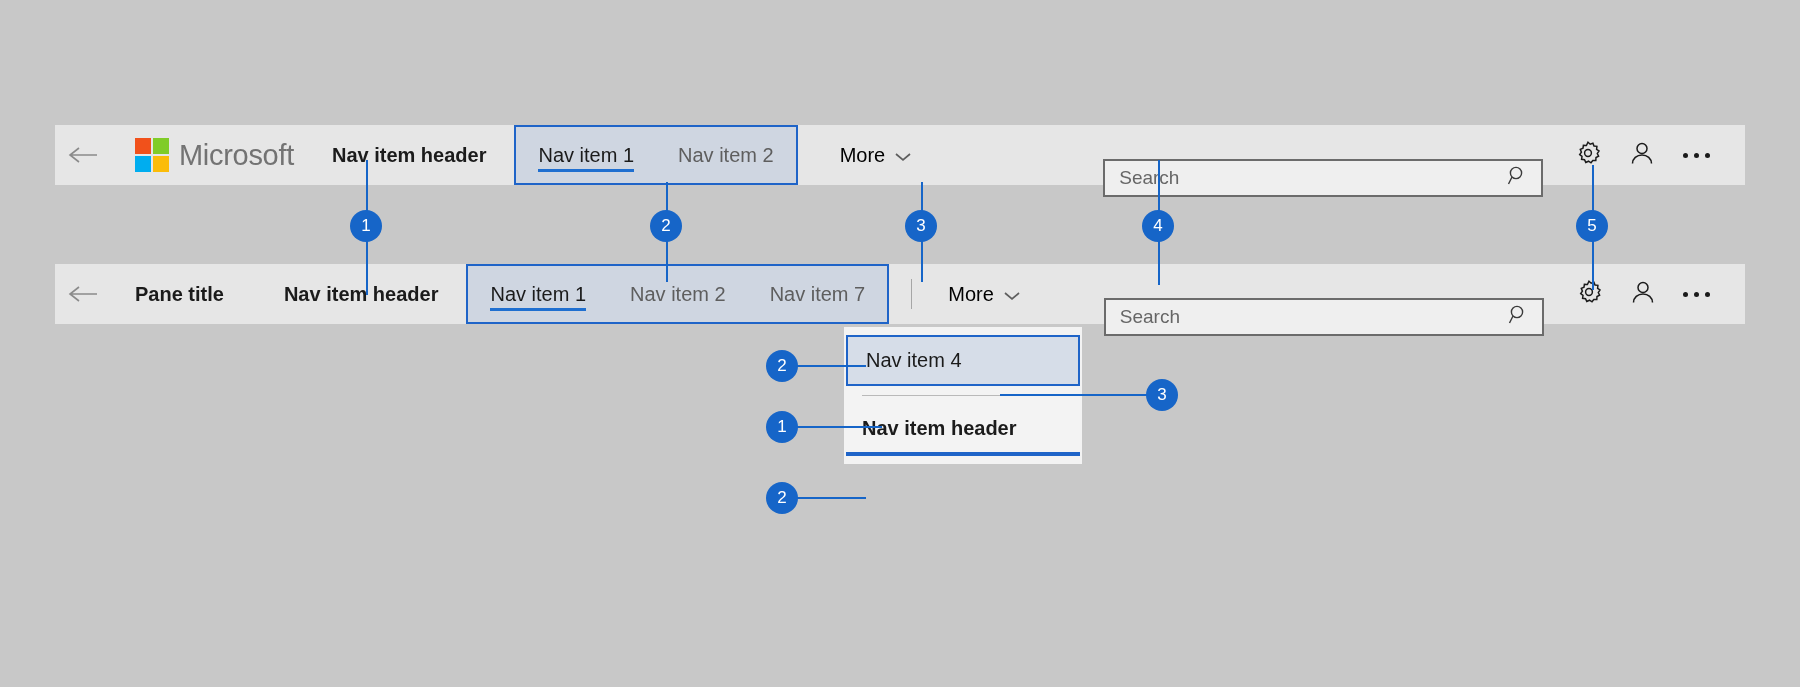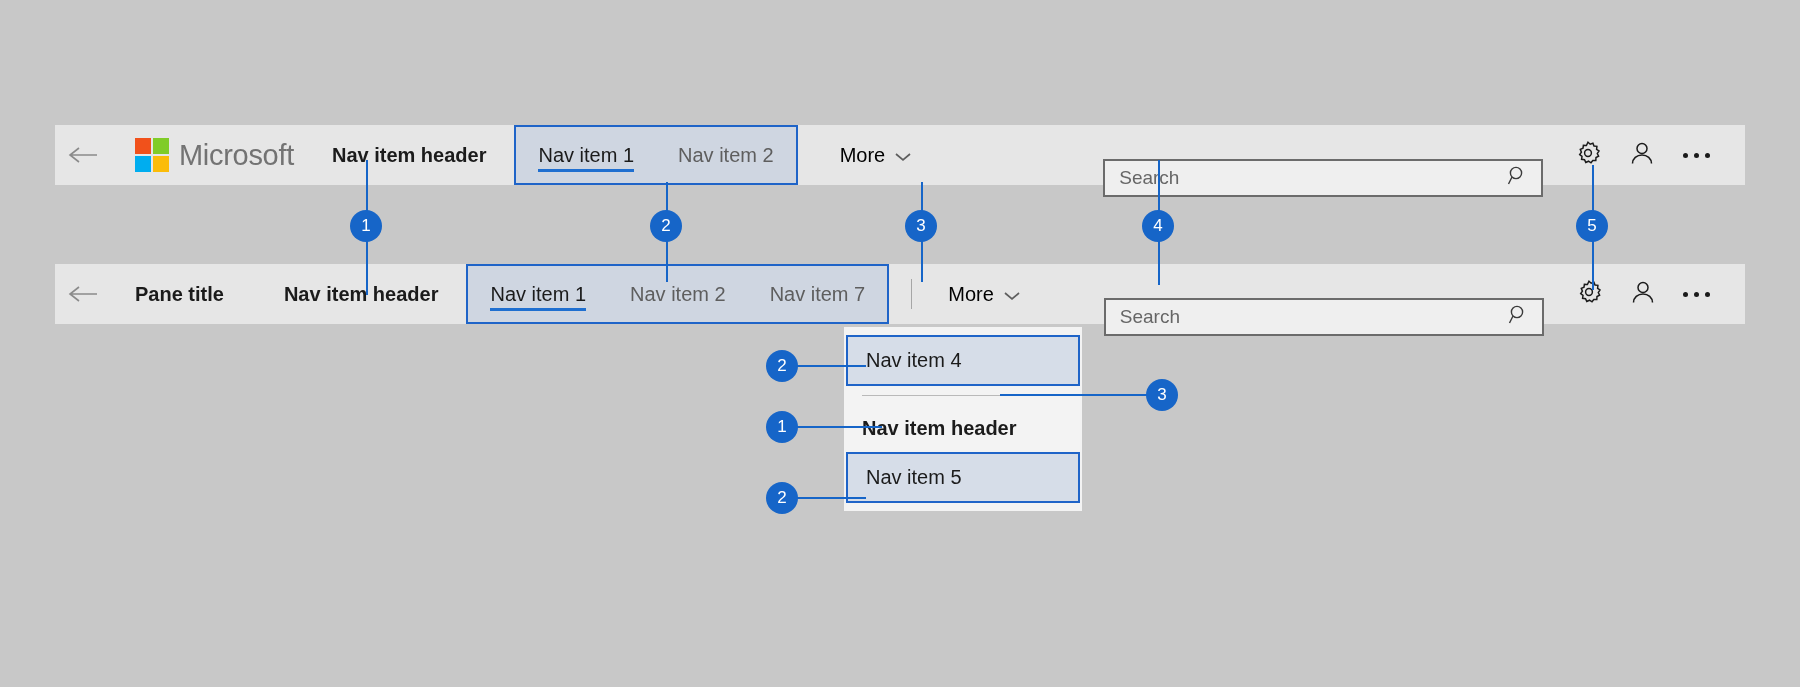--- a/index.html
+++ b/index.html
@@ -401,21 +401,20 @@
     </div>
   </div>
 
   <div class="flyout">
     <div class="fly-box">
       <div class="fly-item">Nav item 4</div>
     </div>
     <div class="fly-sep"></div>
     <div class="fly-header">Nav item header</div>
     <div class="fly-box">
-      <div class="fly-item">Nav item 5</div>
     </div>
   </div>
 
   <div class="leader v" style="left:366px; top:160px; height:135px;"></div>
   <div class="callout" style="left:350px; top:210px;">1</div>
 
   <div class="leader v" style="left:666px; top:182px; height:100px;"></div>
   <div class="callout" style="left:650px; top:210px;">2</div>
 
   <div class="leader v" style="left:921px; top:182px; height:100px;"></div>

